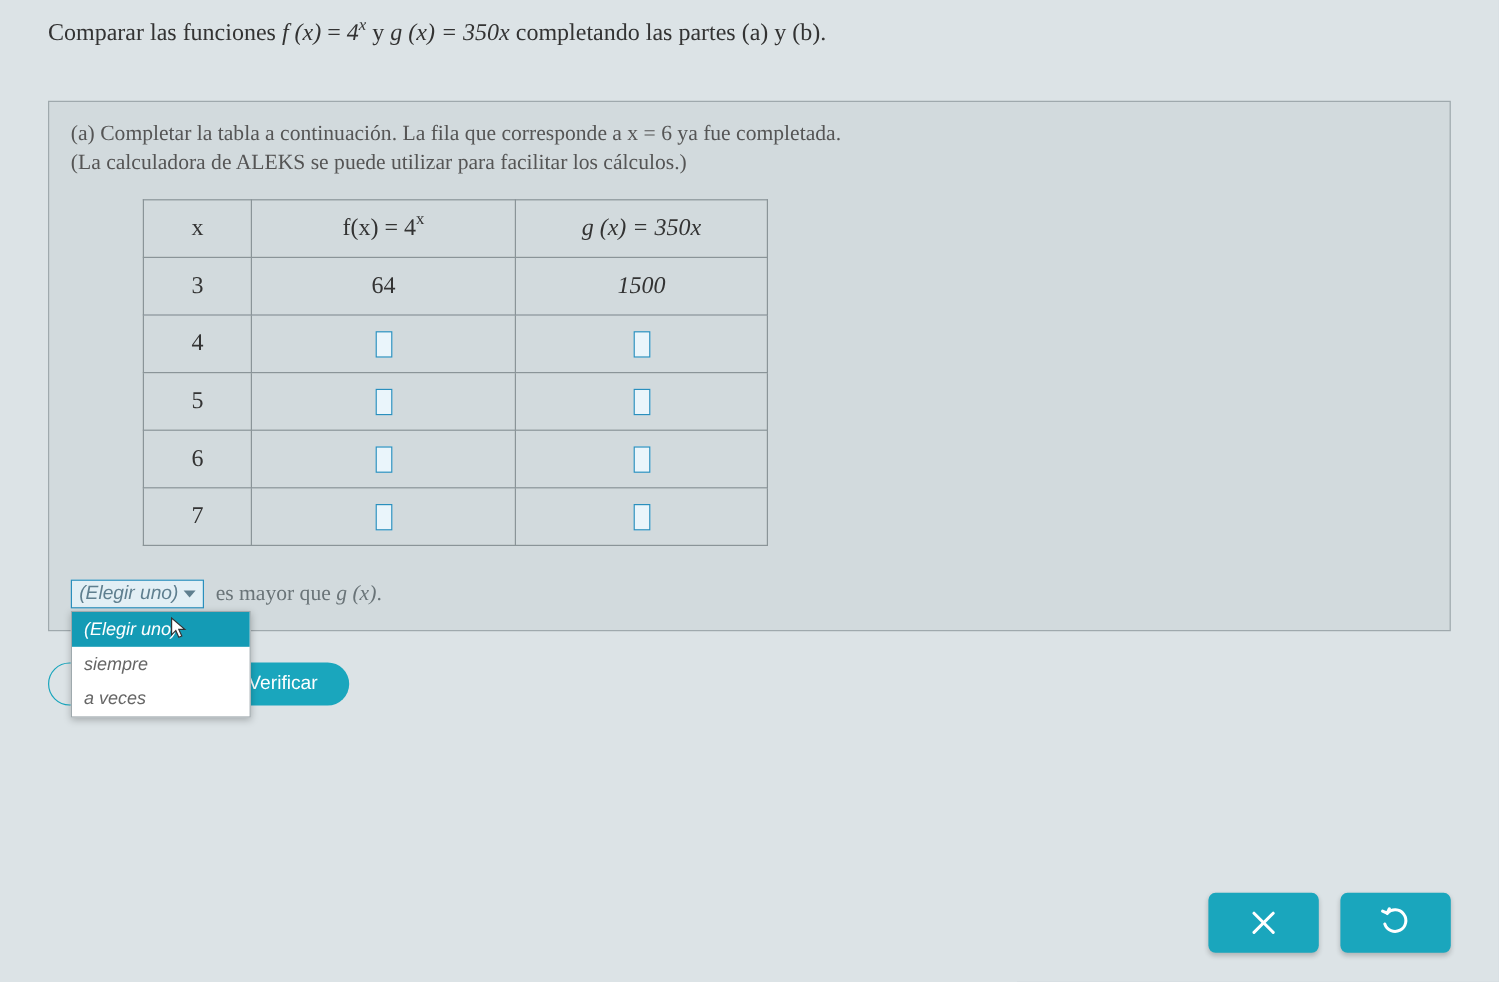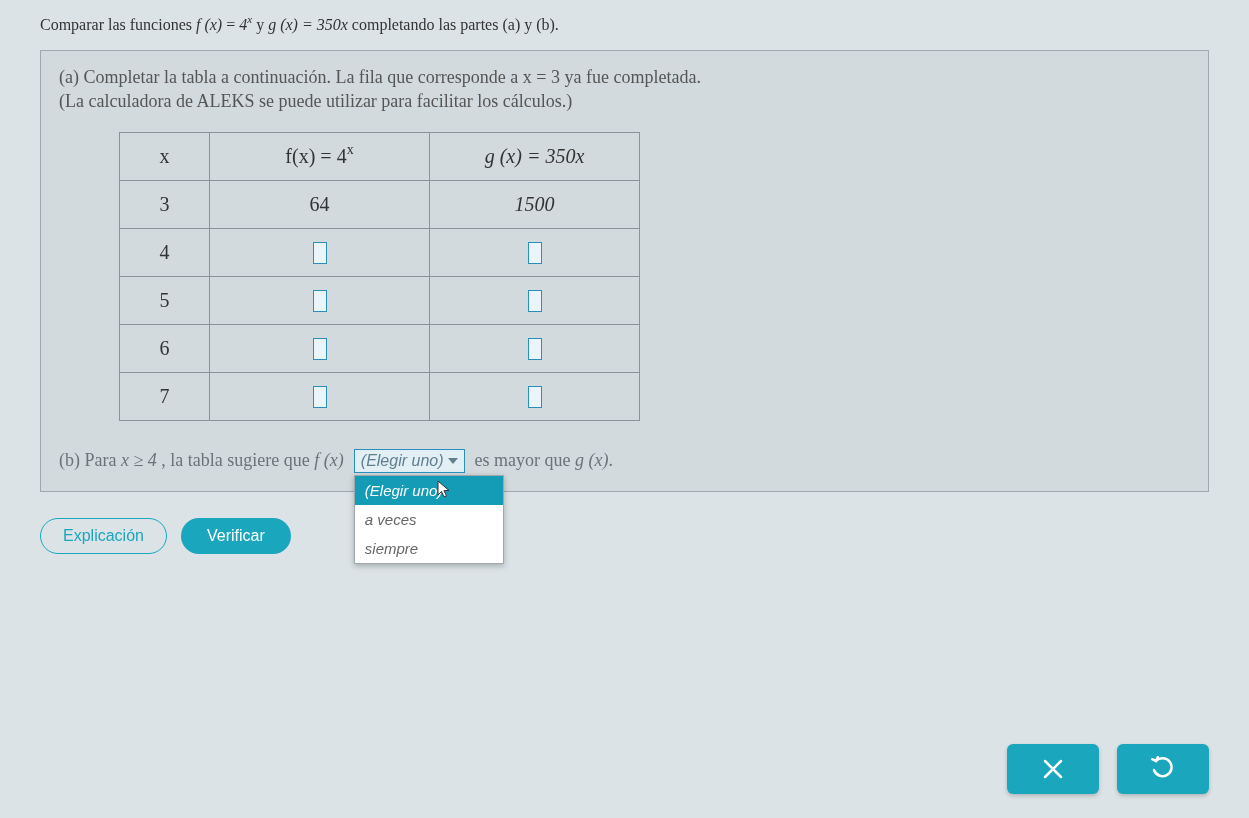--- a/index.html
+++ b/index.html
@@ -8,23 +8,23 @@
     background: #dce3e6;
     width: 1249px;
     height: 818px;
     overflow: hidden;
     color: #333;
   }
   .page {
     padding: 16px 40px 0 40px;
   }
   .question {
-    font-size: 16px;
+    font-size: 20px;
     color: #333;
-    margin-bottom: 16px;
+    margin-bottom: 45px;
     font-family: Georgia, 'Times New Roman', serif;
   }
   .question .mathit { font-style: italic; font-family: 'Times New Roman', serif; }
   .sup { font-size: 0.7em; position: relative; top: -0.6em; }
   .panel {
     border: 1px solid #9fa9ad;
     background: #d2dadd;
     padding: 14px 18px 18px 18px;
     position: relative;
   }
@@ -186,21 +186,21 @@
     <span> = </span>
     <span class="mathit"><span>4</span><span class="sup">x</span></span>
     <span>  y </span>
     <span class="mathit">g (x)</span>
     <span class="mathit"> = 350x</span>
     <span> completando las partes (a) y (b).</span>
   </div>
 
   <div class="panel">
     <div class="instruction">
-      <span>(a) Completar la tabla a continuación. La fila que corresponde a x = 3 ya fue completada.</span><br>
+      <span>(a) Completar la tabla a continuación. La fila que corresponde a x = 6 ya fue completada.</span><br>
       <span>(La calculadora de ALEKS se puede utilizar para facilitar los cálculos.)</span>
     </div>
 
     <table class="func">
       <thead>
         <tr>
           <th class="col-x"><span class="mathit">x</span></th>
           <th class="col-f">
             <span class="mathit">f(x)</span> = <span class="mathit"><span>4</span><span class="sup">x</span></span>
           </th>
@@ -230,39 +230,33 @@
           </tr>
           <tr>
             <td class="col-x">7</td>
             <td class="col-f"><span class="blank-box"></span></td>
             <td class="col-g"><span class="blank-box"></span></td>
           </tr>
         </tbody>
     </table>
 
     <div class="partb">
-      <span>
-        <span>(b) Para </span>
-        <span class="mathit">x ≥ 4</span>
-        <span>, la tabla sugiere que </span>
-        <span class="mathit">f (x)</span>
-      </span>
 
       <span class="dropdown-wrap">
         <span class="dropdown">
           <span>(Elegir uno)</span>
           <span class="chev"></span>
         </span>
         <div class="dropdown-list" id="dd-list">
           <svg class="cursor-icon" width="16" height="20" viewBox="0 0 16 20">
             <path d="M1 1 L1 15 L4.5 11.5 L7 17 L9.5 16 L7 10.5 L12 10.5 Z" fill="#fff" stroke="#333" stroke-width="1"></path>
           </svg>
         <div class="opt sel">(Elegir uno)</div>
+            <div class="opt">siempre</div>
             <div class="opt">a veces</div>
-            <div class="opt">siempre</div>
           </div>
       </span>
 
       <span>
         <span>es mayor que </span>
         <span class="mathit">g (x)</span><span>.</span>
       </span>
     </div>
   </div>
 

